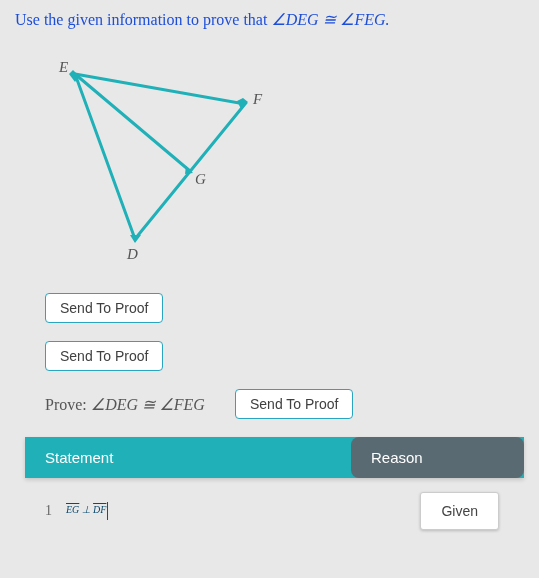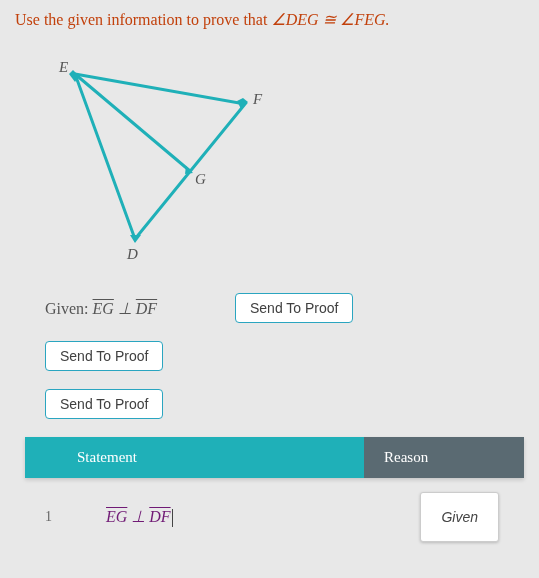--- a/index.html
+++ b/index.html
@@ -7,21 +7,21 @@
       width: 539px;
       height: 578px;
       background: #e8e8e8;
       font-family: Georgia, 'Times New Roman', serif;
       color: #444;
       padding: 10px 15px;
       overflow: hidden;
     }
     .title {
       font-size: 16px;
-      color: #c2410c;
+      color: #1d4ed8;
       margin-bottom: 25px;
     }
     .math-it { font-style: italic; font-family: Georgia, serif; }
     .overline { text-decoration: overline; }
     .diagram-area {
       margin-left: 20px;
       margin-bottom: 25px;
     }
     .info-section {
       margin-left: 30px;
@@ -48,71 +48,69 @@
       cursor: pointer;
     }
     .proof-table {
       margin-top: 10px;
       margin-left: 10px;
     }
     .proof-header {
       display: flex;
       background: #1fb0b8;
       color: #fff;
-      font-family: Liberation Serif, serif;
+      font-family: Liberation Sans, sans-serif;
       font-size: 15px;
       box-shadow: 0 2px 4px rgba(0,0,0,0.15);
-      padding-left: 32px;
     }
     .proof-header .col-statement {
       flex: 1;
       padding: 12px 20px;
     }
     .proof-header .col-reason {
-      width: 160px;
+      width: 173px;
       padding: 12px 20px;
       background: #5a6a72;
+      border-radius: 8px;
     }
     .proof-row {
       display: flex;
       align-items: center;
       padding-top: 14px;
       padding-left: 20px;
     }
     .proof-row .num {
       font-size: 14px;
       color: #666;
       margin-right: 14px;
     }
     .proof-row .stmt {
-      font-size: 16px;
-      color: #701a75;
+      font-size: 10px;
+      color: #0c4a6e;
       flex: 1;
-      margin-left: 40px;
     }
     .proof-row .stmt .cursor {
       display: inline-block;
       width: 1px;
       height: 18px;
       border-right: 1px solid #444;
       vertical-align: middle;
       margin-left: 1px;
     }
     .reason-btn {
       background: #fff;
       border: 1px solid #ccc;
       color: #444;
       border-radius: 3px;
-      padding: 16px 20px;
+      padding: 10px 20px;
       font-size: 14px;
       font-family: Arial, sans-serif;
       cursor: pointer;
       box-shadow: 0 1px 3px rgba(0,0,0,0.2);
       margin-right: 25px;
-      font-style: italic;
     }
     .vertex-label {
       font-family: Georgia, serif;
       font-style: italic;
       font-size: 15px;
       fill: #555;
     }
   </style>
 </head>
 <body>
@@ -131,31 +129,31 @@
     <polygon points="158,119 150,120 151,112" fill="#1fb0b8"></polygon>
     <text x="24" y="18" class="vertex-label">E</text>
     <text x="218" y="50" class="vertex-label">F</text>
     <text x="160" y="130" class="vertex-label">G</text>
     <text x="92" y="205" class="vertex-label">D</text>
   </svg>
 </div>
 
 <div class="info-section">
   <div class="info-row">
-    <div class="info-label">
-      <span>Given: </span><span class="math-it"><span class="overline">EG</span> ⊥ <span class="overline">DF</span></span>
-    </div>
     <button class="send-btn">Send To Proof</button>
   </div>
 
   <div class="info-row">
     <button class="send-btn">Send To Proof</button>
   </div>
 
   <div class="info-row">
+    <div class="info-label">
+      <span>Prove: </span><span class="math-it">∠DEG ≅ ∠FEG</span>
+    </div>
     <button class="send-btn">Send To Proof</button>
   </div>
 </div>
 
 <div class="proof-table">
   <div class="proof-header">
     <div class="col-statement">Statement</div>
     <div class="col-reason">Reason</div>
   </div>
   <div class="proof-row">

